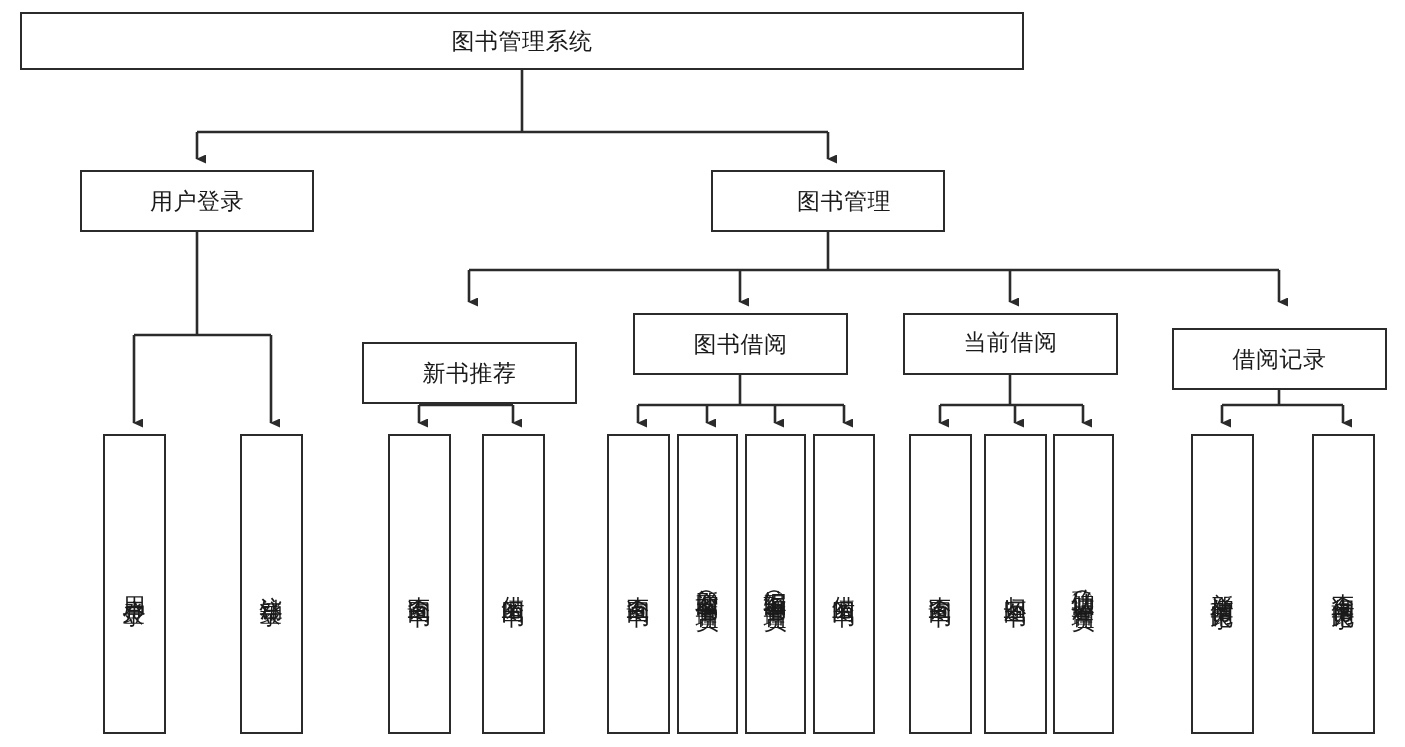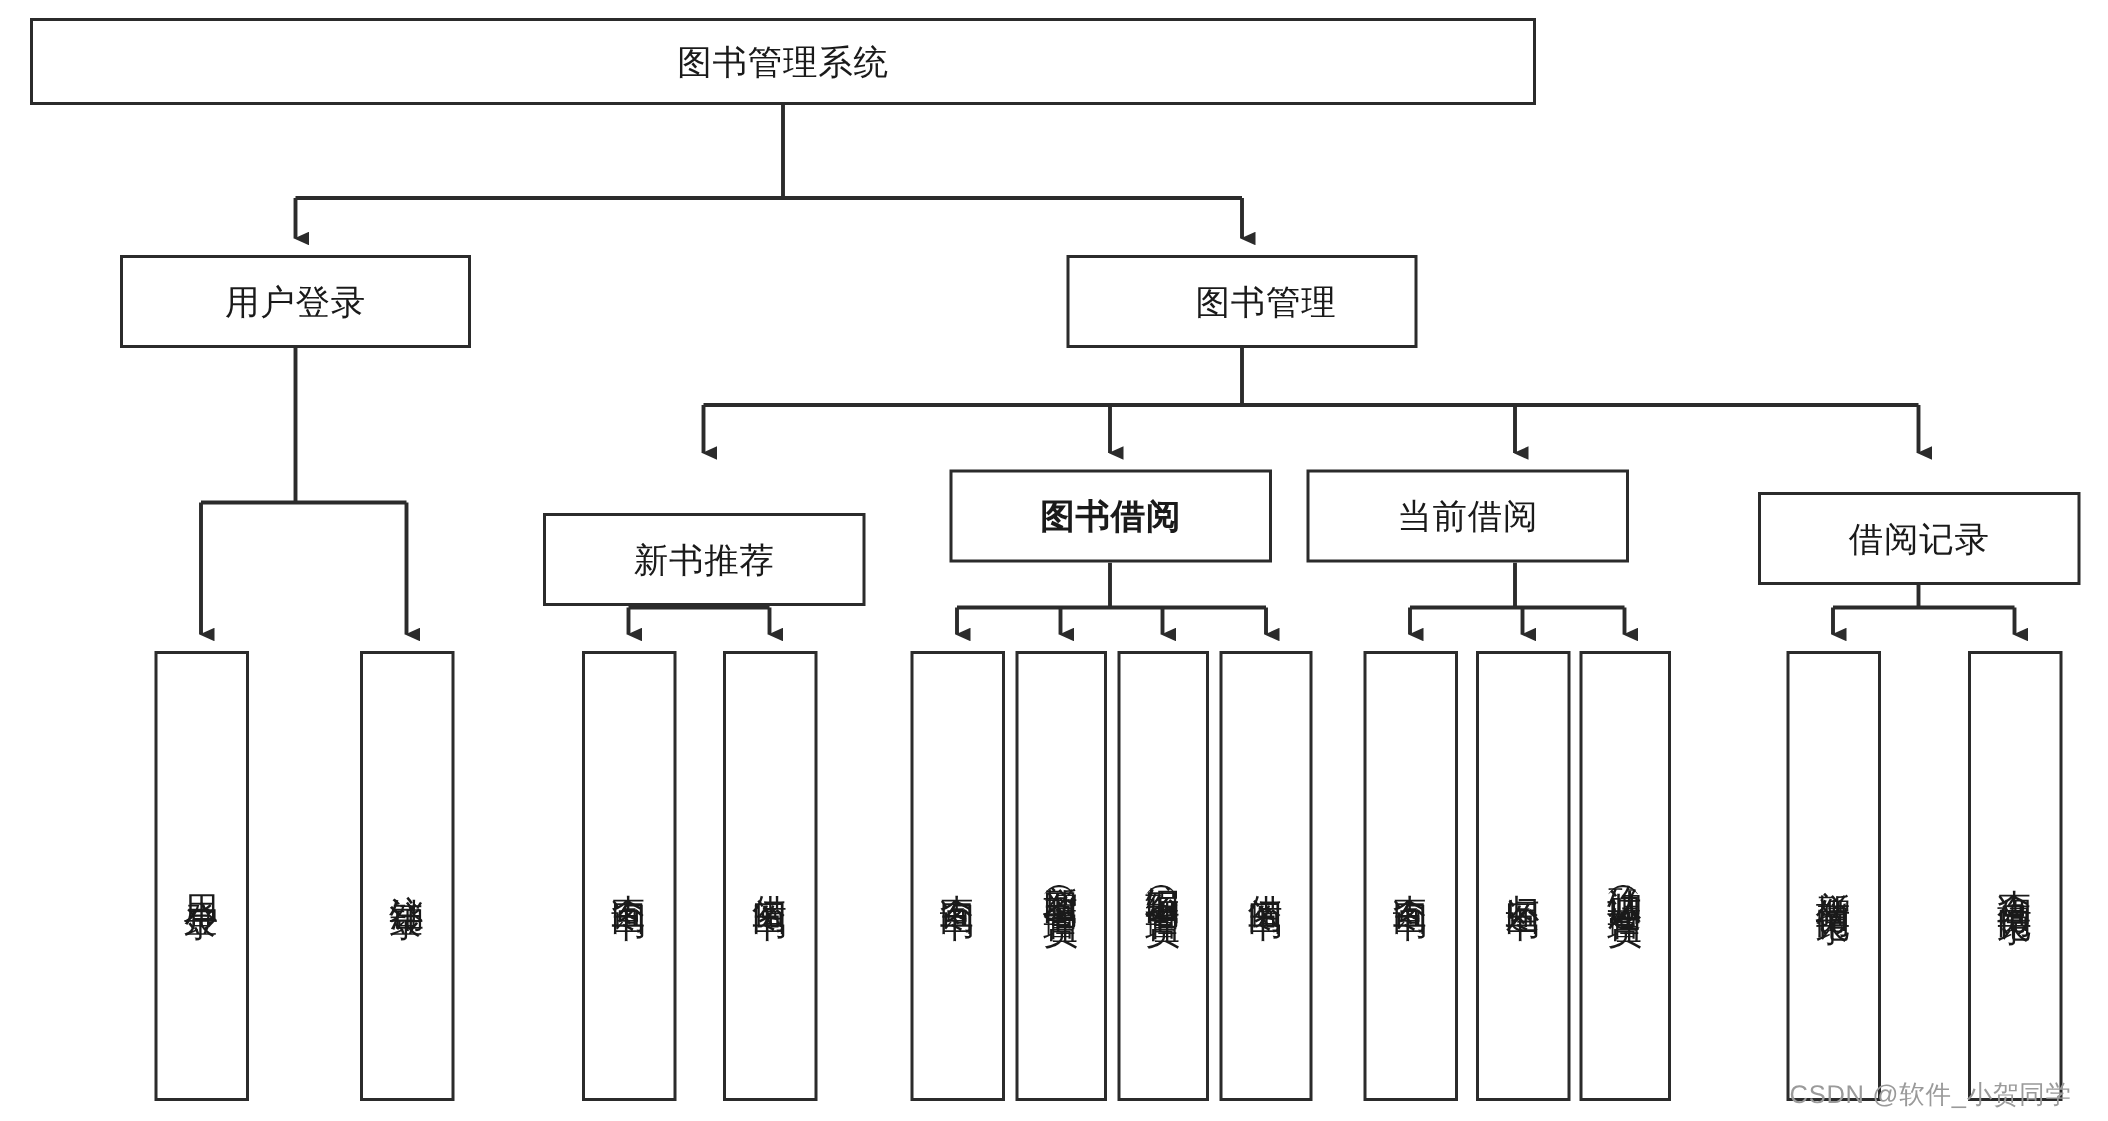--- a/index.html
+++ b/index.html
@@ -122,24 +122,24 @@
       </div>
       <div class="node-box" style="left: 80px; top: 170px; width: 234px; height: 62px;">
         <span class="node-label-h">用户登录</span>
       </div>
       <div class="node-box" style="left: 711px; top: 170px; width: 234px; height: 62px; padding-left: 32px;">
         <span class="node-label-h">图书管理</span>
       </div>
       <div class="node-box" style="left: 362px; top: 313px; width: 215px; height: 62px; margin-top: 29px;">
         <span class="node-label-h">新书推荐</span>
       </div>
-      <div class="node-box" style="left: 633px; top: 313px; width: 215px; height: 62px; font-weight: bold;">
+      <div class="node-box" style="left: 633px; top: 313px; width: 215px; height: 62px;">
         <span class="node-label-h">图书借阅</span>
       </div>
-      <div class="node-box" style="left: 871px; top: 313px; width: 215px; height: 62px;">
+      <div class="node-box" style="left: 903px; top: 313px; width: 215px; height: 62px; font-family: Liberation Mono, monospace;">
         <span class="node-label-h">当前借阅</span>
       </div>
       <div class="node-box" style="left: 1172px; top: 328px; width: 215px; height: 62px;">
         <span class="node-label-h">借阅记录</span>
       </div>
       <div class="node-box leaf-box" style="left: 103px; top: 434px; width: 63px; height: 300px;">
         <span class="node-label-v">用户登录</span>
       </div>
       <div class="node-box leaf-box" style="left: 240px; top: 434px; width: 63px; height: 300px;">
         <span class="node-label-v">注销登录</span>
@@ -172,15 +172,14 @@
         <span class="node-label-v">确认归还（管理员）</span>
       </div>
       <div class="node-box leaf-box" style="left: 1191px; top: 434px; width: 63px; height: 300px;">
         <span class="node-label-v">新增借阅记录</span>
       </div>
       <div class="node-box leaf-box" style="left: 1312px; top: 434px; width: 63px; height: 300px;">
         <span class="node-label-v">查询借阅记录</span>
       </div>
     </div>
 
-  <div class="watermark" style="left: 1193px; top: 718px; color: rgb(154, 154, 154);">CSDN @软件_小贺同学</div>
 
 </div>
 
 </body></html>

